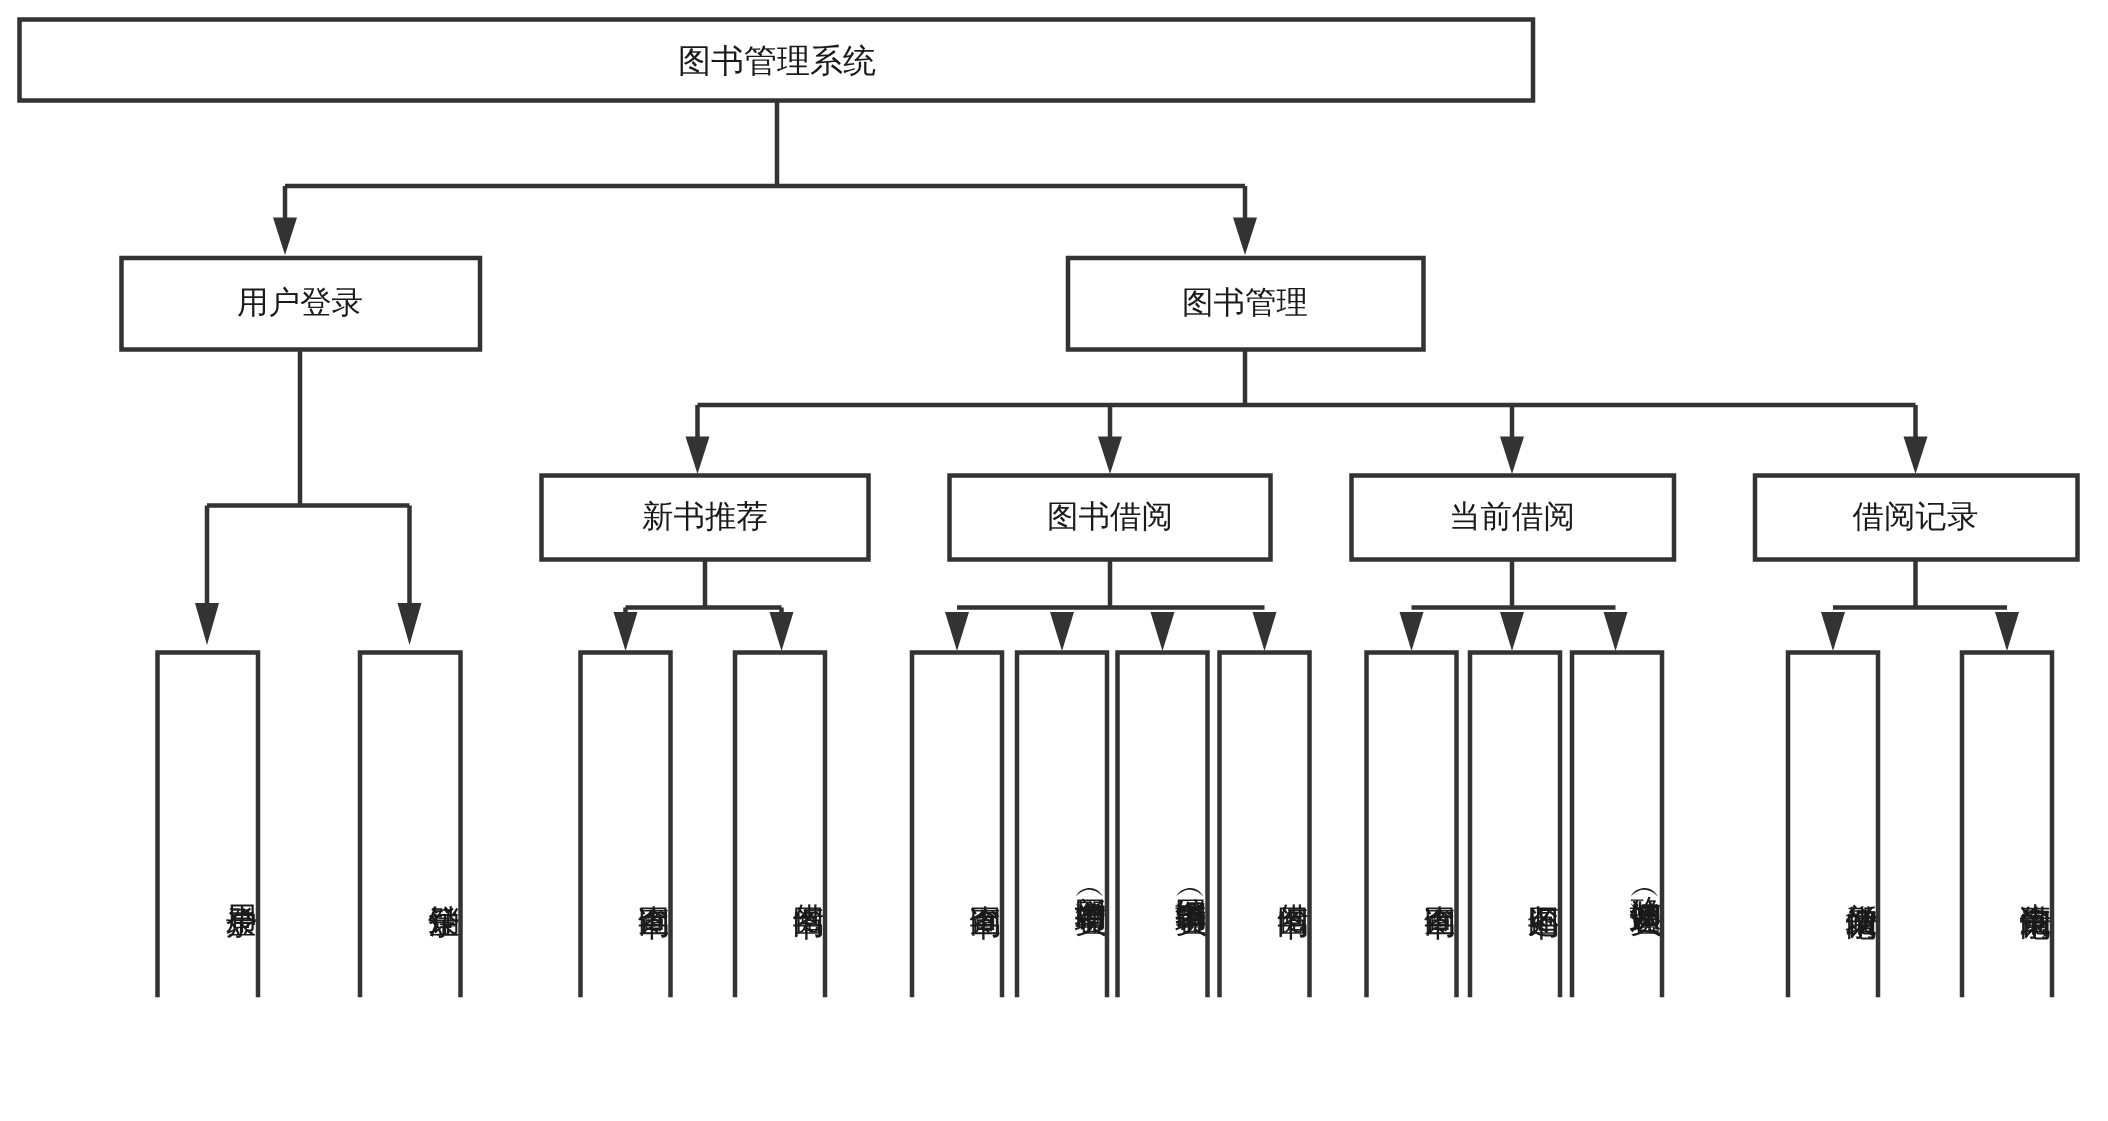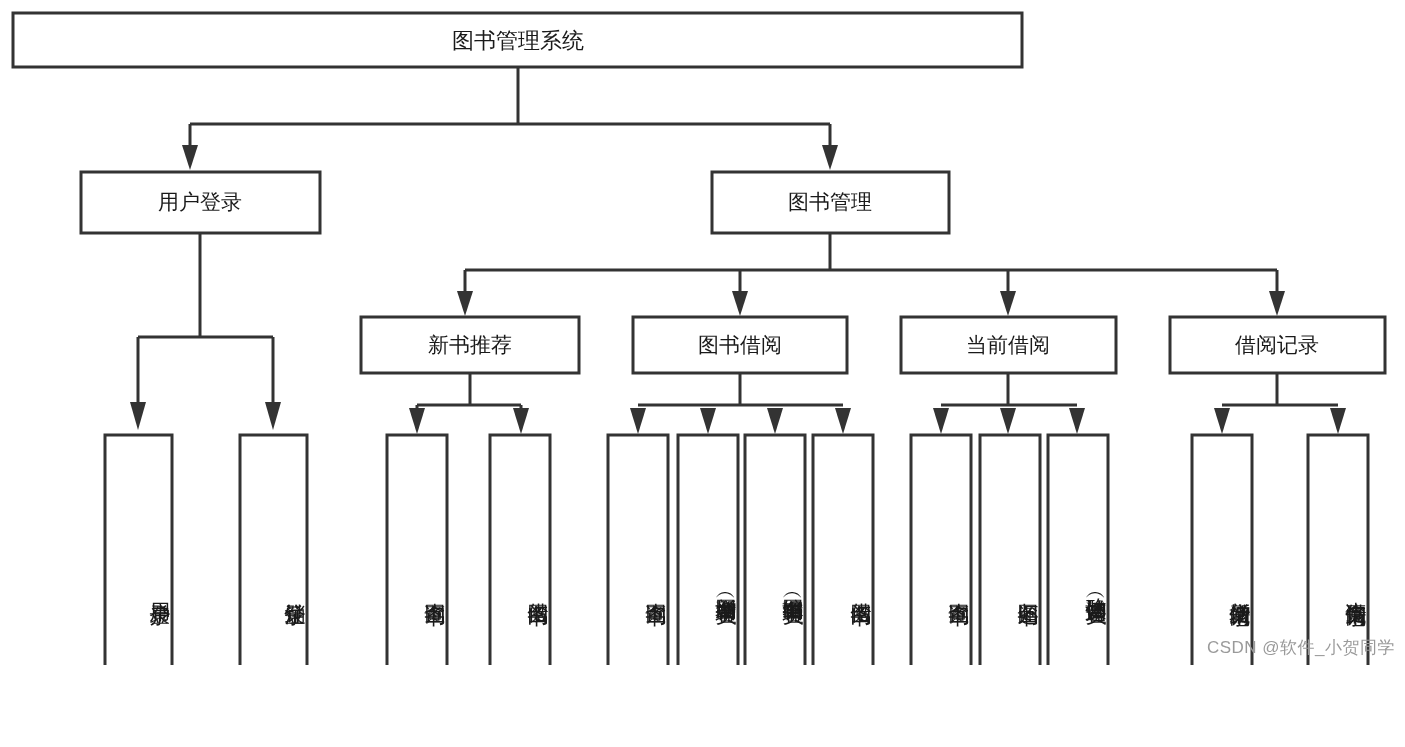--- a/index.html
+++ b/index.html
@@ -227,14 +227,13 @@
   <div class="vlabel" style="left:745px; top:443px; width:60px; height:285px;">编辑图书（管理员）</div>
   <div class="vlabel" style="left:813px; top:455px; width:60px; height:265px;">借阅图书</div>
 
   <div class="vlabel" style="left:911px; top:455px; width:60px; height:265px;">查询图书</div>
   <div class="vlabel" style="left:980px; top:455px; width:60px; height:265px;">归还图书</div>
   <div class="vlabel" style="left:1048px; top:443px; width:60px; height:285px;">确认归还（管理员）</div>
 
   <div class="vlabel" style="left:1192px; top:450px; width:60px; height:275px;">新增借阅记录</div>
   <div class="vlabel" style="left:1308px; top:450px; width:60px; height:275px;">查询借阅记录</div>
 
-  <div class="watermark">CSDN @软件_小贺同学</div>
 </div>
 
 </body></html>

